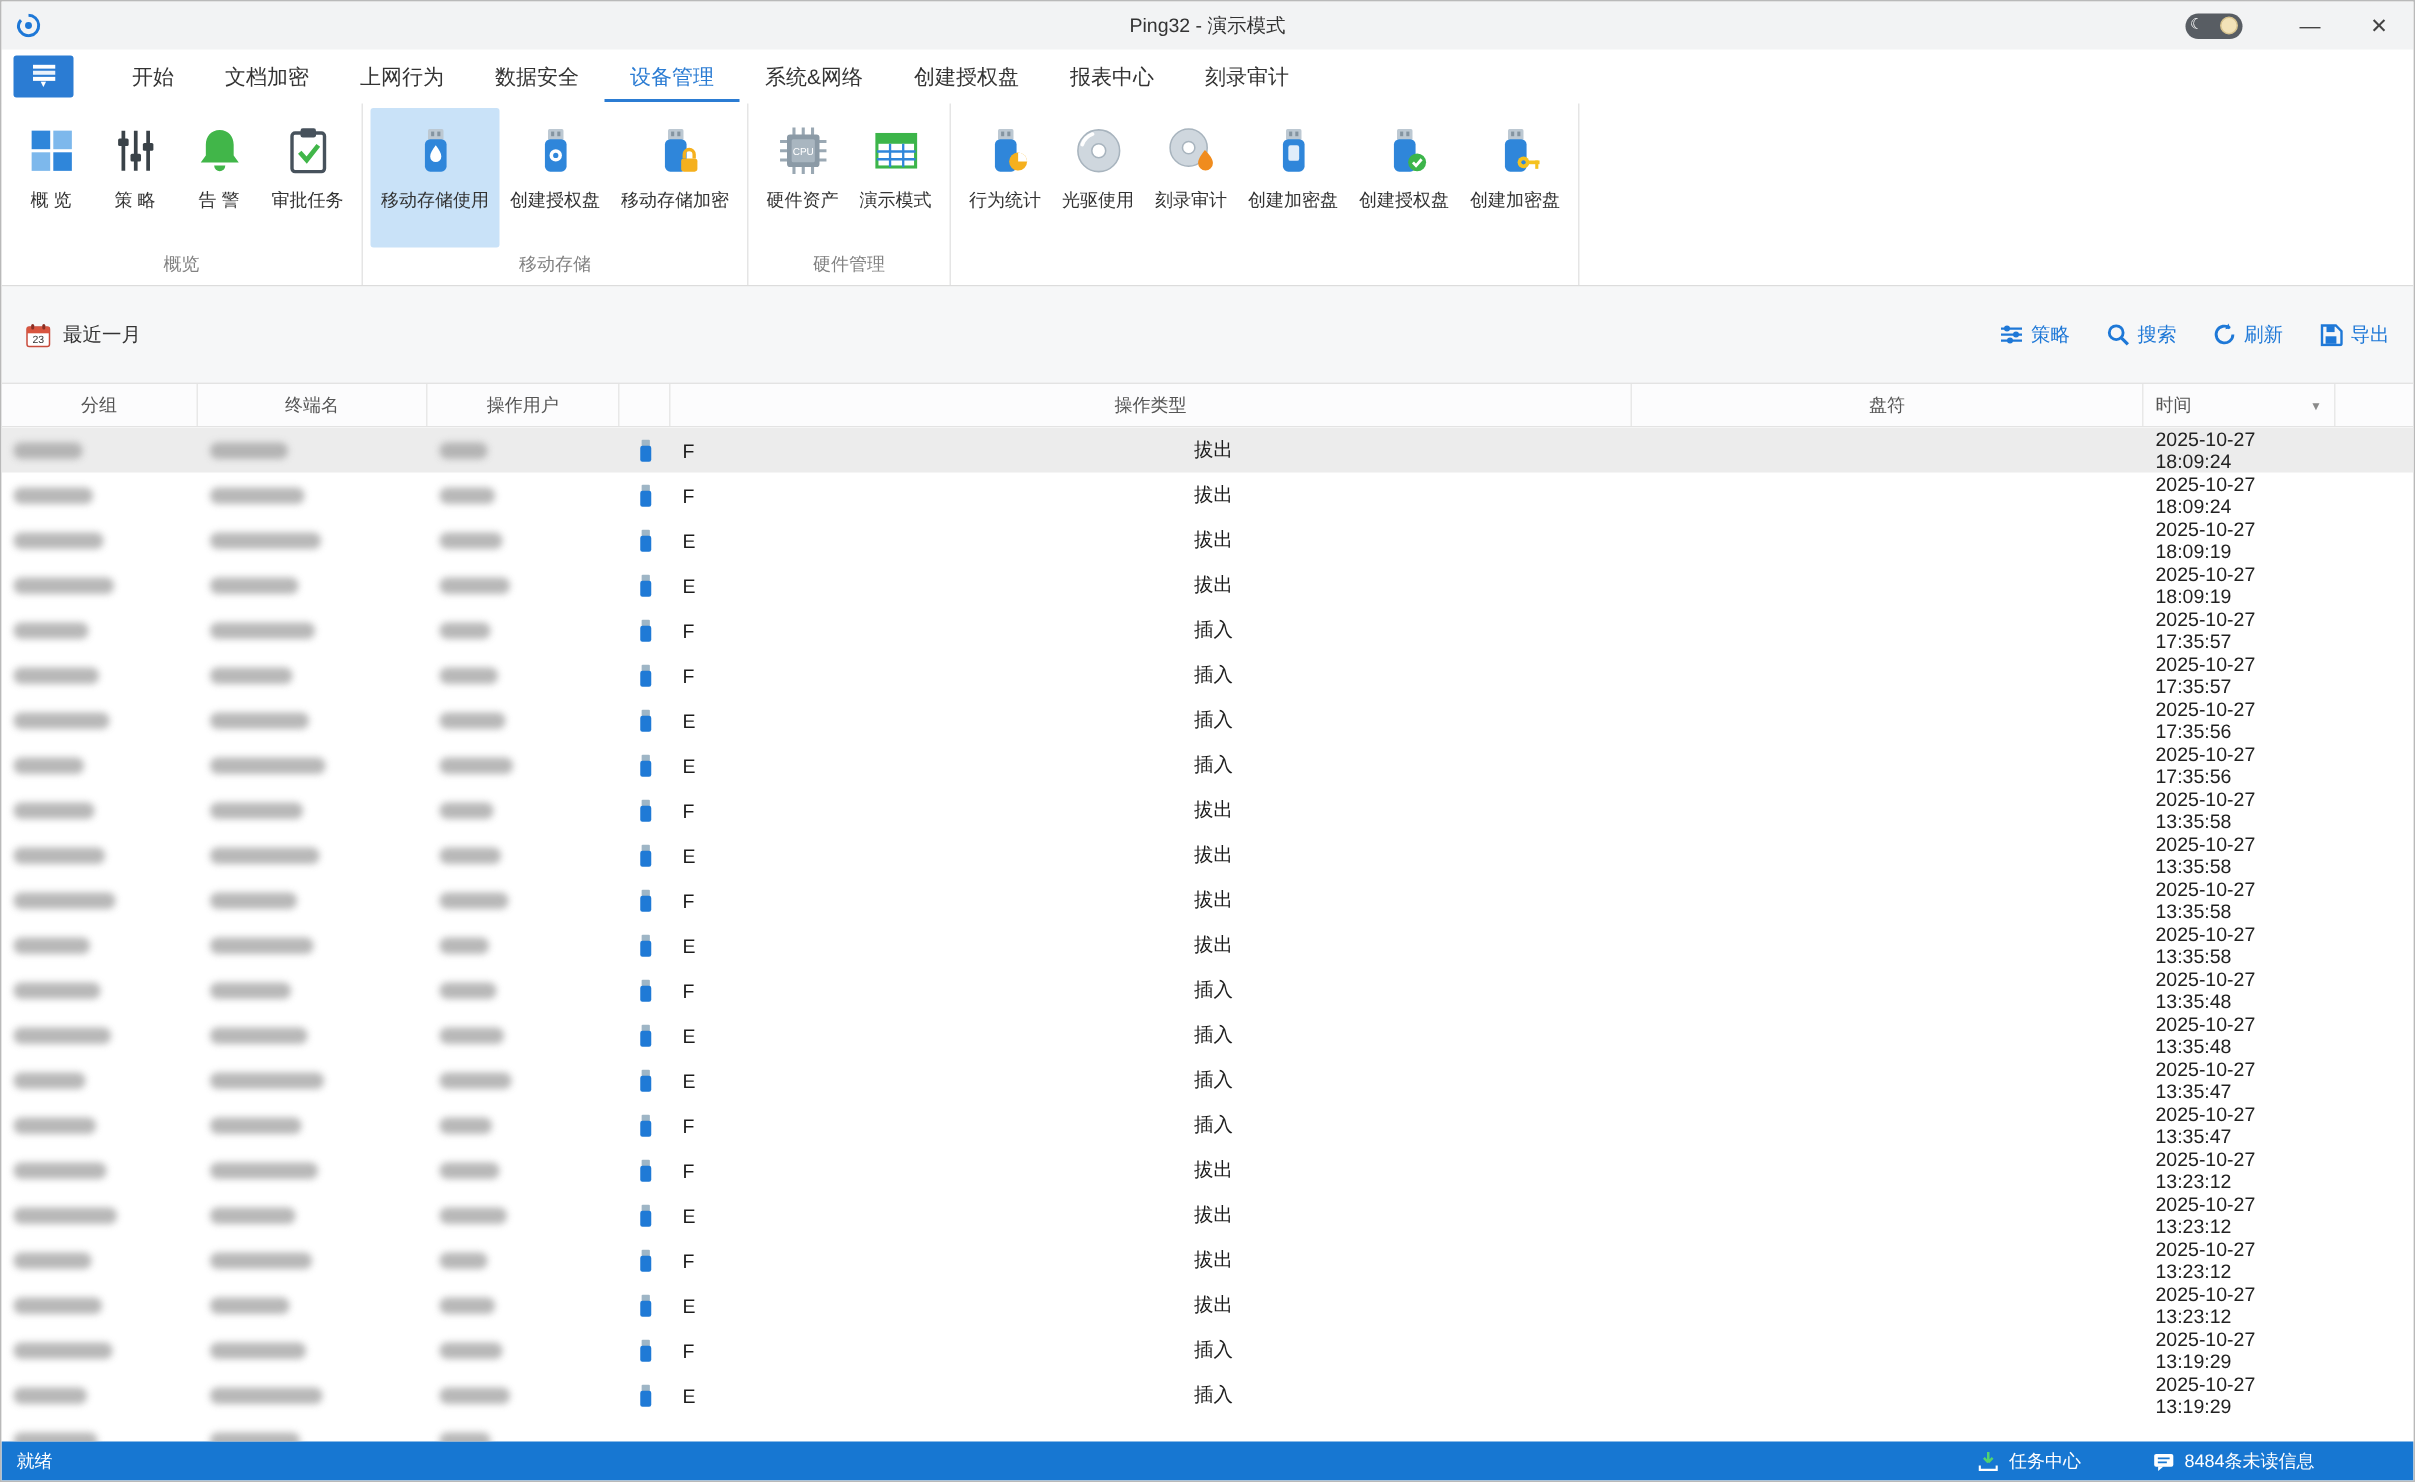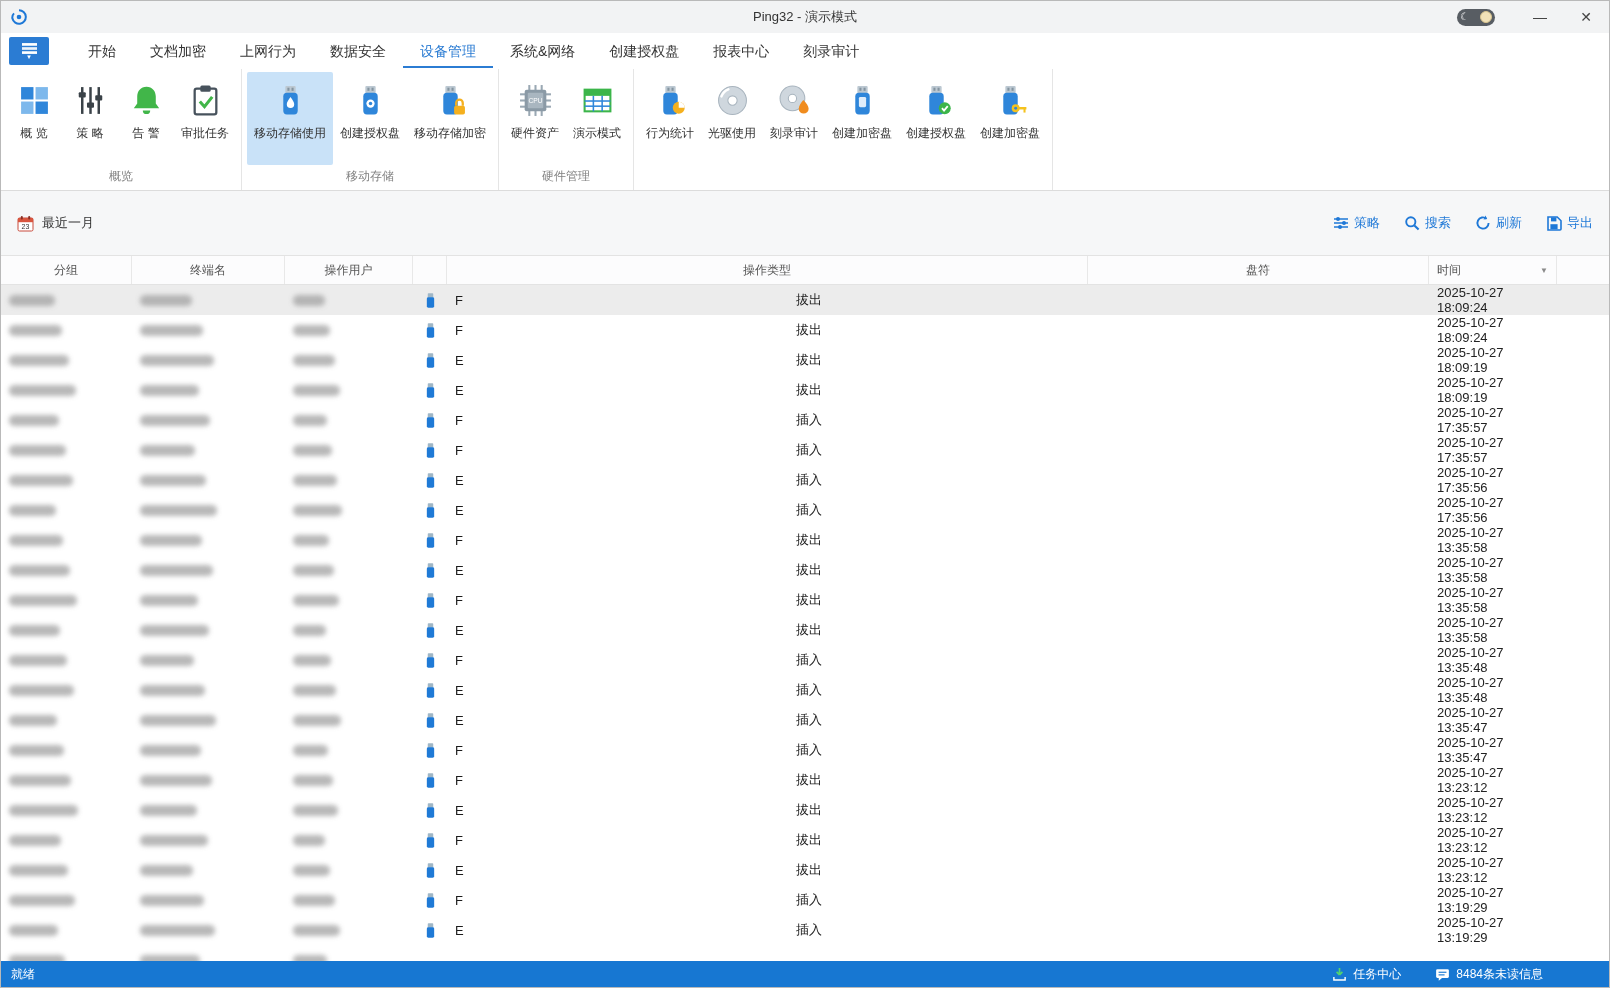--- a/index.html
+++ b/index.html
@@ -56,21 +56,21 @@
   .tr { display:flex; height:30px; align-items:center; cursor:default; }
   .tr.selected { background:#ececec; }
   .td { padding:0 8px; font-size:13px; color:#1c1c1c; display:flex; align-items:center; height:100%; flex:0 0 auto; overflow:hidden; }
   .td-icon { justify-content:center; padding:0; }
   .td-icon svg { width:11px; height:17px; display:block; }
   .td-time { justify-content:flex-end; padding-right:5px; color:#222; }
   .blur-bar { height:11px; border-radius:5px; background:#a6a6a6; filter:blur(2.5px); opacity:.8; }
 
   
   .statusbar { height:26px; background:#1777d2; color:#fff; display:flex; align-items:center; font-size:12px; padding:0 10px; flex:0 0 auto; }
-  .status-right { margin-left:auto; display:flex; gap:34px; padding-right:56px; }
+  .status-right { margin-left:auto; display:flex; gap:48px; padding-right:56px; }
   .sitem { display:flex; align-items:center; gap:6px; cursor:pointer; }
   .sitem svg { width:15px; height:15px; display:block; }
 </style>
 </head>
 <body>
 
 <div class="window">
 
   <div class="titlebar">
     <span class="logo">

